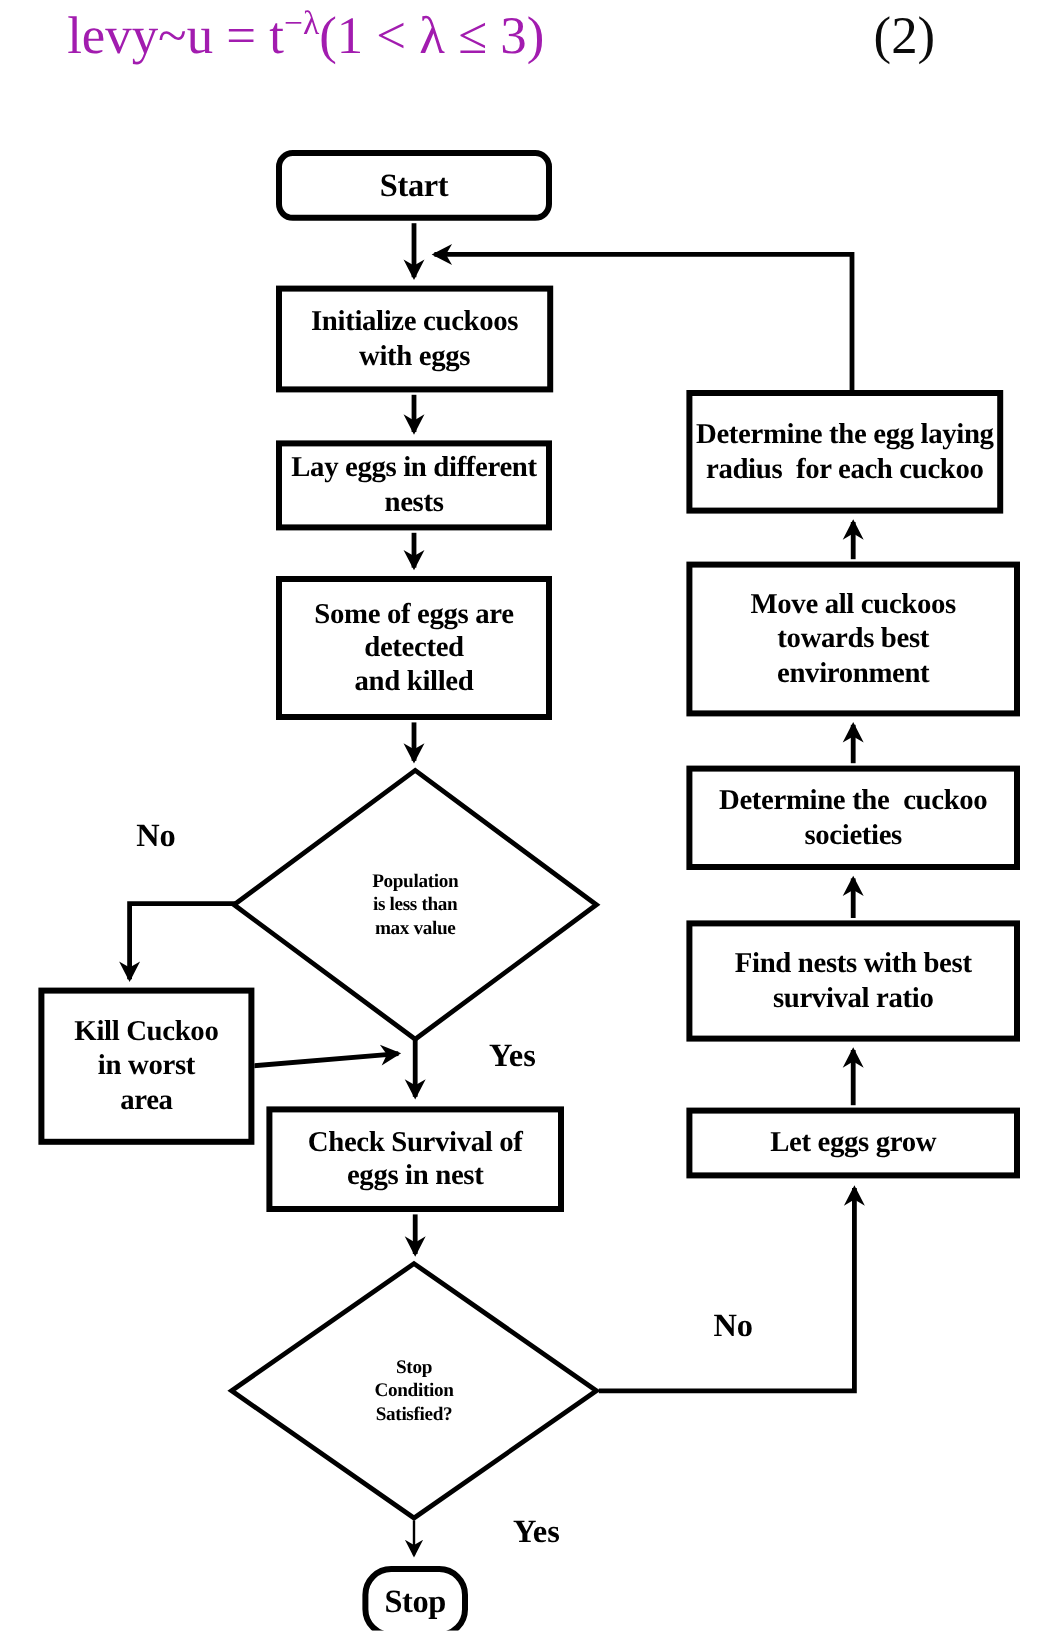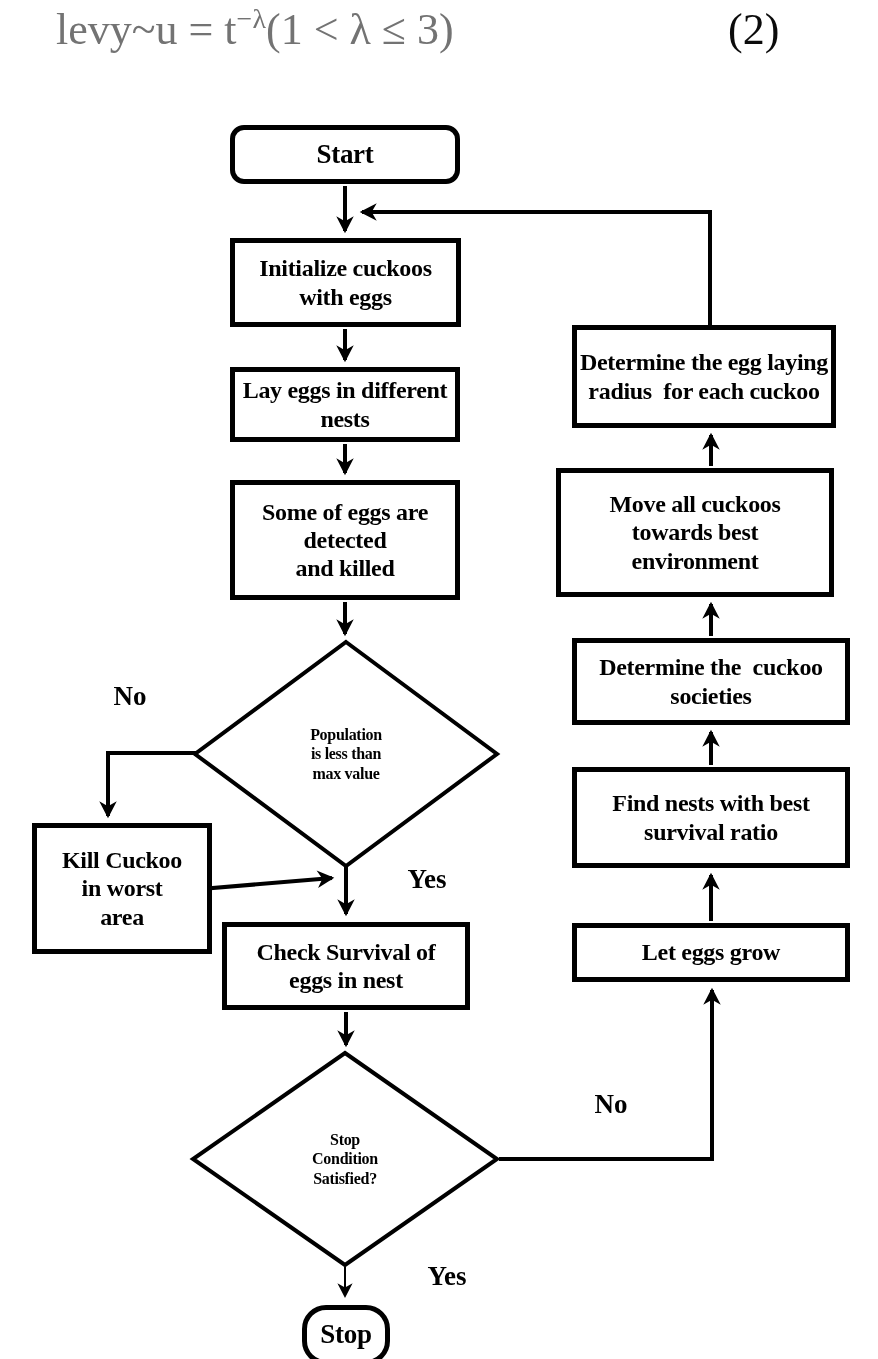--- a/index.html
+++ b/index.html
@@ -16,21 +16,21 @@
     font-family: "Liberation Serif", serif;
     color: #000000;
   }
   
   #equation {
     position: absolute;
     left: 56px;
     top: 4px;
     font-size: 44px;
     white-space: pre;
-    color: #737373;
+    color: #a21caf;
   }
   #equation .sup {
     font-size: 28px;
     position: relative;
     top: -16px;
   }
   #eq-number {
     position: absolute;
     left: 728px;
     top: 4px;
@@ -62,21 +62,21 @@
     letter-spacing: -0.3px;
   }
   #node-start           { left: 230px; top: 125px;  width: 230px; height: 59px;  font-size: 27px; border-radius: 14px; }
   #node-initialize      { left: 230px; top: 238px;  width: 231px; height: 89px;  }
   #node-lay-eggs        { left: 230px; top: 367px;  width: 230px; height: 75px;  }
   #node-some-eggs       { left: 230px; top: 480px;  width: 230px; height: 120px; text-align: center; }
   #node-kill-cuckoo     { left: 32px;  top: 823px;  width: 180px; height: 131px; }
   #node-check-survival  { left: 222px; top: 922px;  width: 248px; height: 88px;  }
   #node-stop            { left: 302px; top: 1305px; width: 88px;  height: 60px; border-radius: 24px; font-size: 27px; }
   #node-determine-radius    { left: 572px; top: 325px; width: 264px; height: 103px; }
-  #node-move-cuckoos        { left: 556px; top: 468px; width: 278px; height: 129px; }
+  #node-move-cuckoos        { left: 572px; top: 468px; width: 278px; height: 129px; }
   #node-determine-societies { left: 572px; top: 638px; width: 278px; height: 87px;  }
   #node-find-nests          { left: 572px; top: 767px; width: 278px; height: 101px; }
   #node-let-eggs-grow       { left: 572px; top: 923px; width: 278px; height: 59px;  }
   
   .dlabel {
     position: absolute;
     display: flex;
     align-items: center;
     justify-content: center;
     text-align: center;

